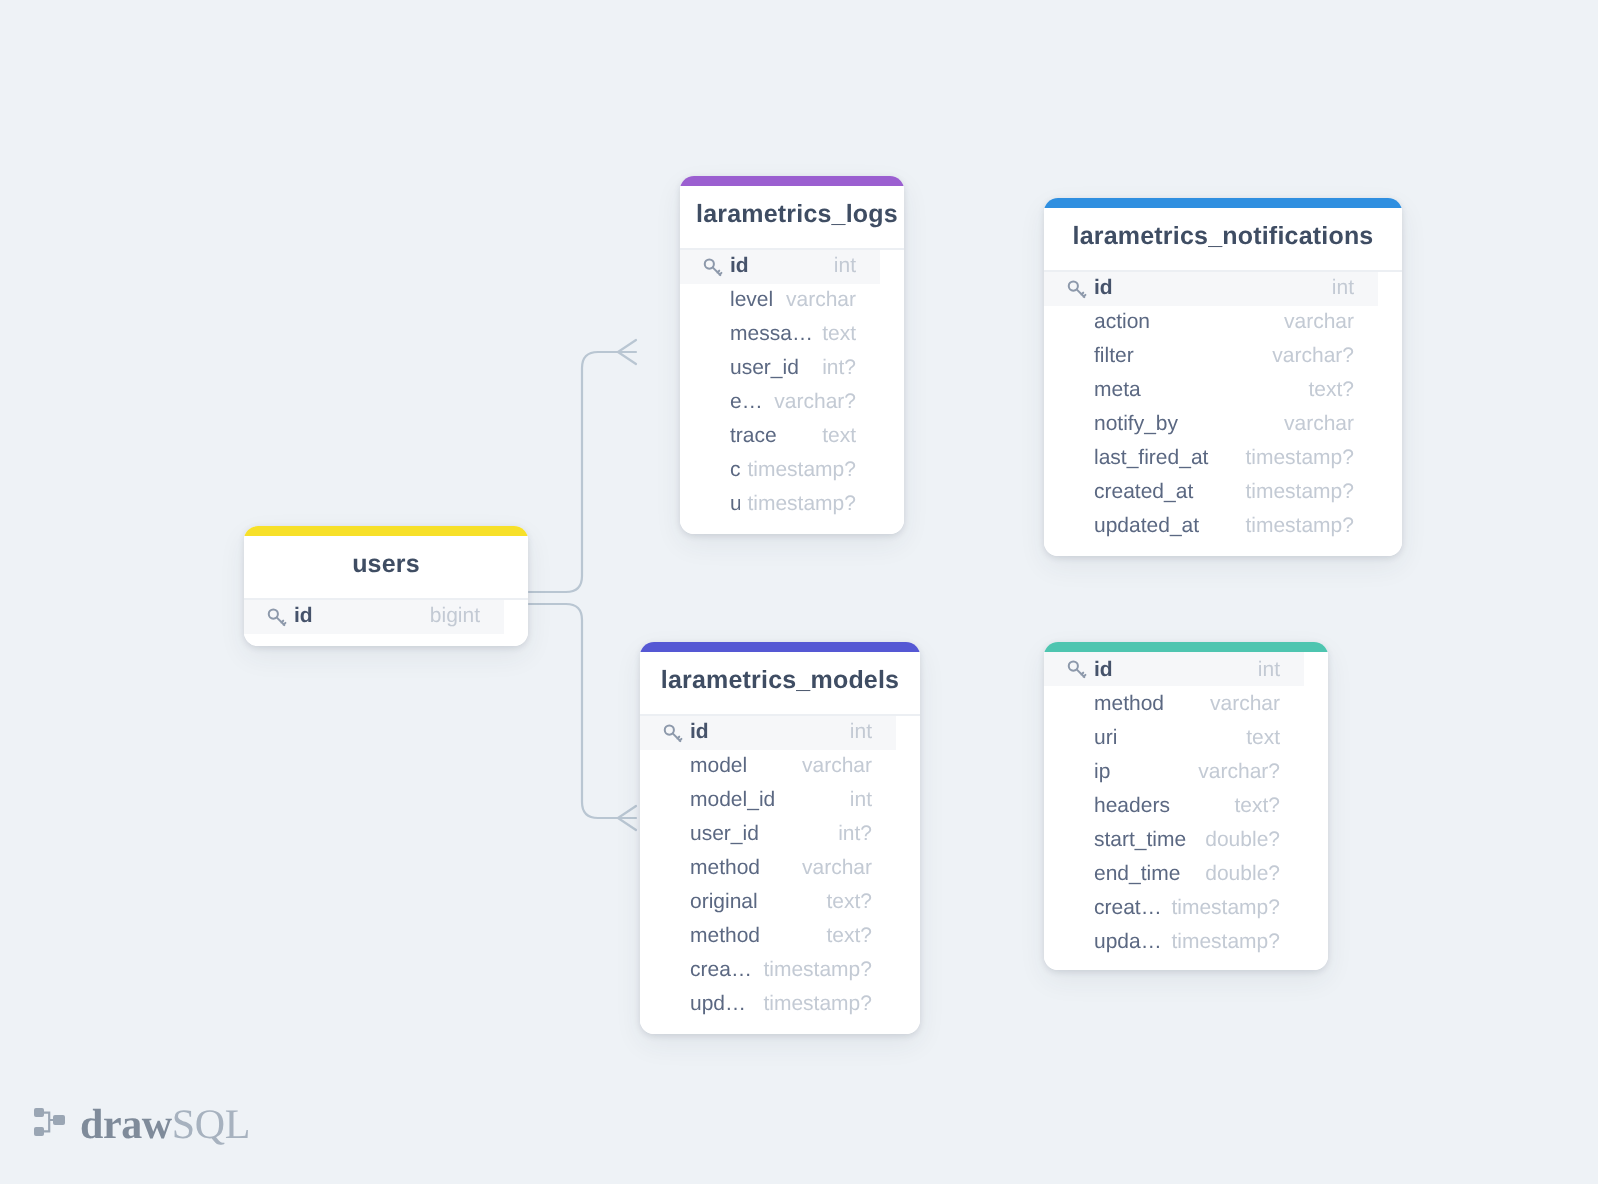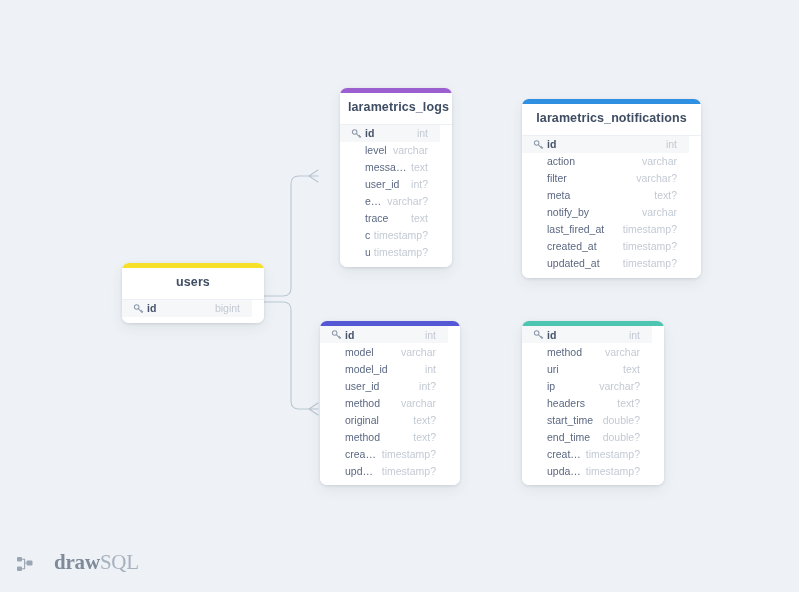--- a/index.html
+++ b/index.html
@@ -105,22 +105,22 @@
   }
   .col-row.is-key .col-type {
     color: #c3cad4;
   }
   
   #logo {
     position: absolute;
     left: 16px;
     top: 552px;
     display: flex;
-    align-items: flex-end;
-    gap: 20px;
+    align-items: flex-start;
+    gap: 6px;
   }
   #logo .mark {
     width: 18px;
     height: 18px;
     flex: 0 0 18px;
     color: #9aa6b4;
   }
   #logo .wordmark {
     font-family: "Liberation Serif", serif;
     font-size: 21px;
@@ -269,20 +269,21 @@
           </div>
           <div class="col-row">
             <span class="key-spacer"></span>
             <span class="col-name">updated_at</span>
             <span class="col-type">timestamp?</span>
           </div>
         </div>
       </div>
       <div class="table-card" style="left: 320px; top: 321px; width: 140px;">
         <div class="table-accent" style="background: rgb(85, 88, 212);"></div>
+        <div class="table-title">larametrics_models</div>
         <div class="col-list">
           <div class="col-row is-key">
             <span class="key-icon">
               <svg viewBox="0 0 12 12" xmlns="http://www.w3.org/2000/svg">
                 <circle cx="4" cy="4.4" r="2.5" fill="none" stroke="currentColor" stroke-width="1.1"></circle>
                 <path d="M5.8,6.2 L10,10.4 M8.4,9 L9.4,8 M9.6,10.2 L10.6,9.2" fill="none" stroke="currentColor" stroke-width="1.1" stroke-linecap="round"></path>
               </svg>
             </span>
             <span class="col-name">id</span>
             <span class="col-type">int</span>

